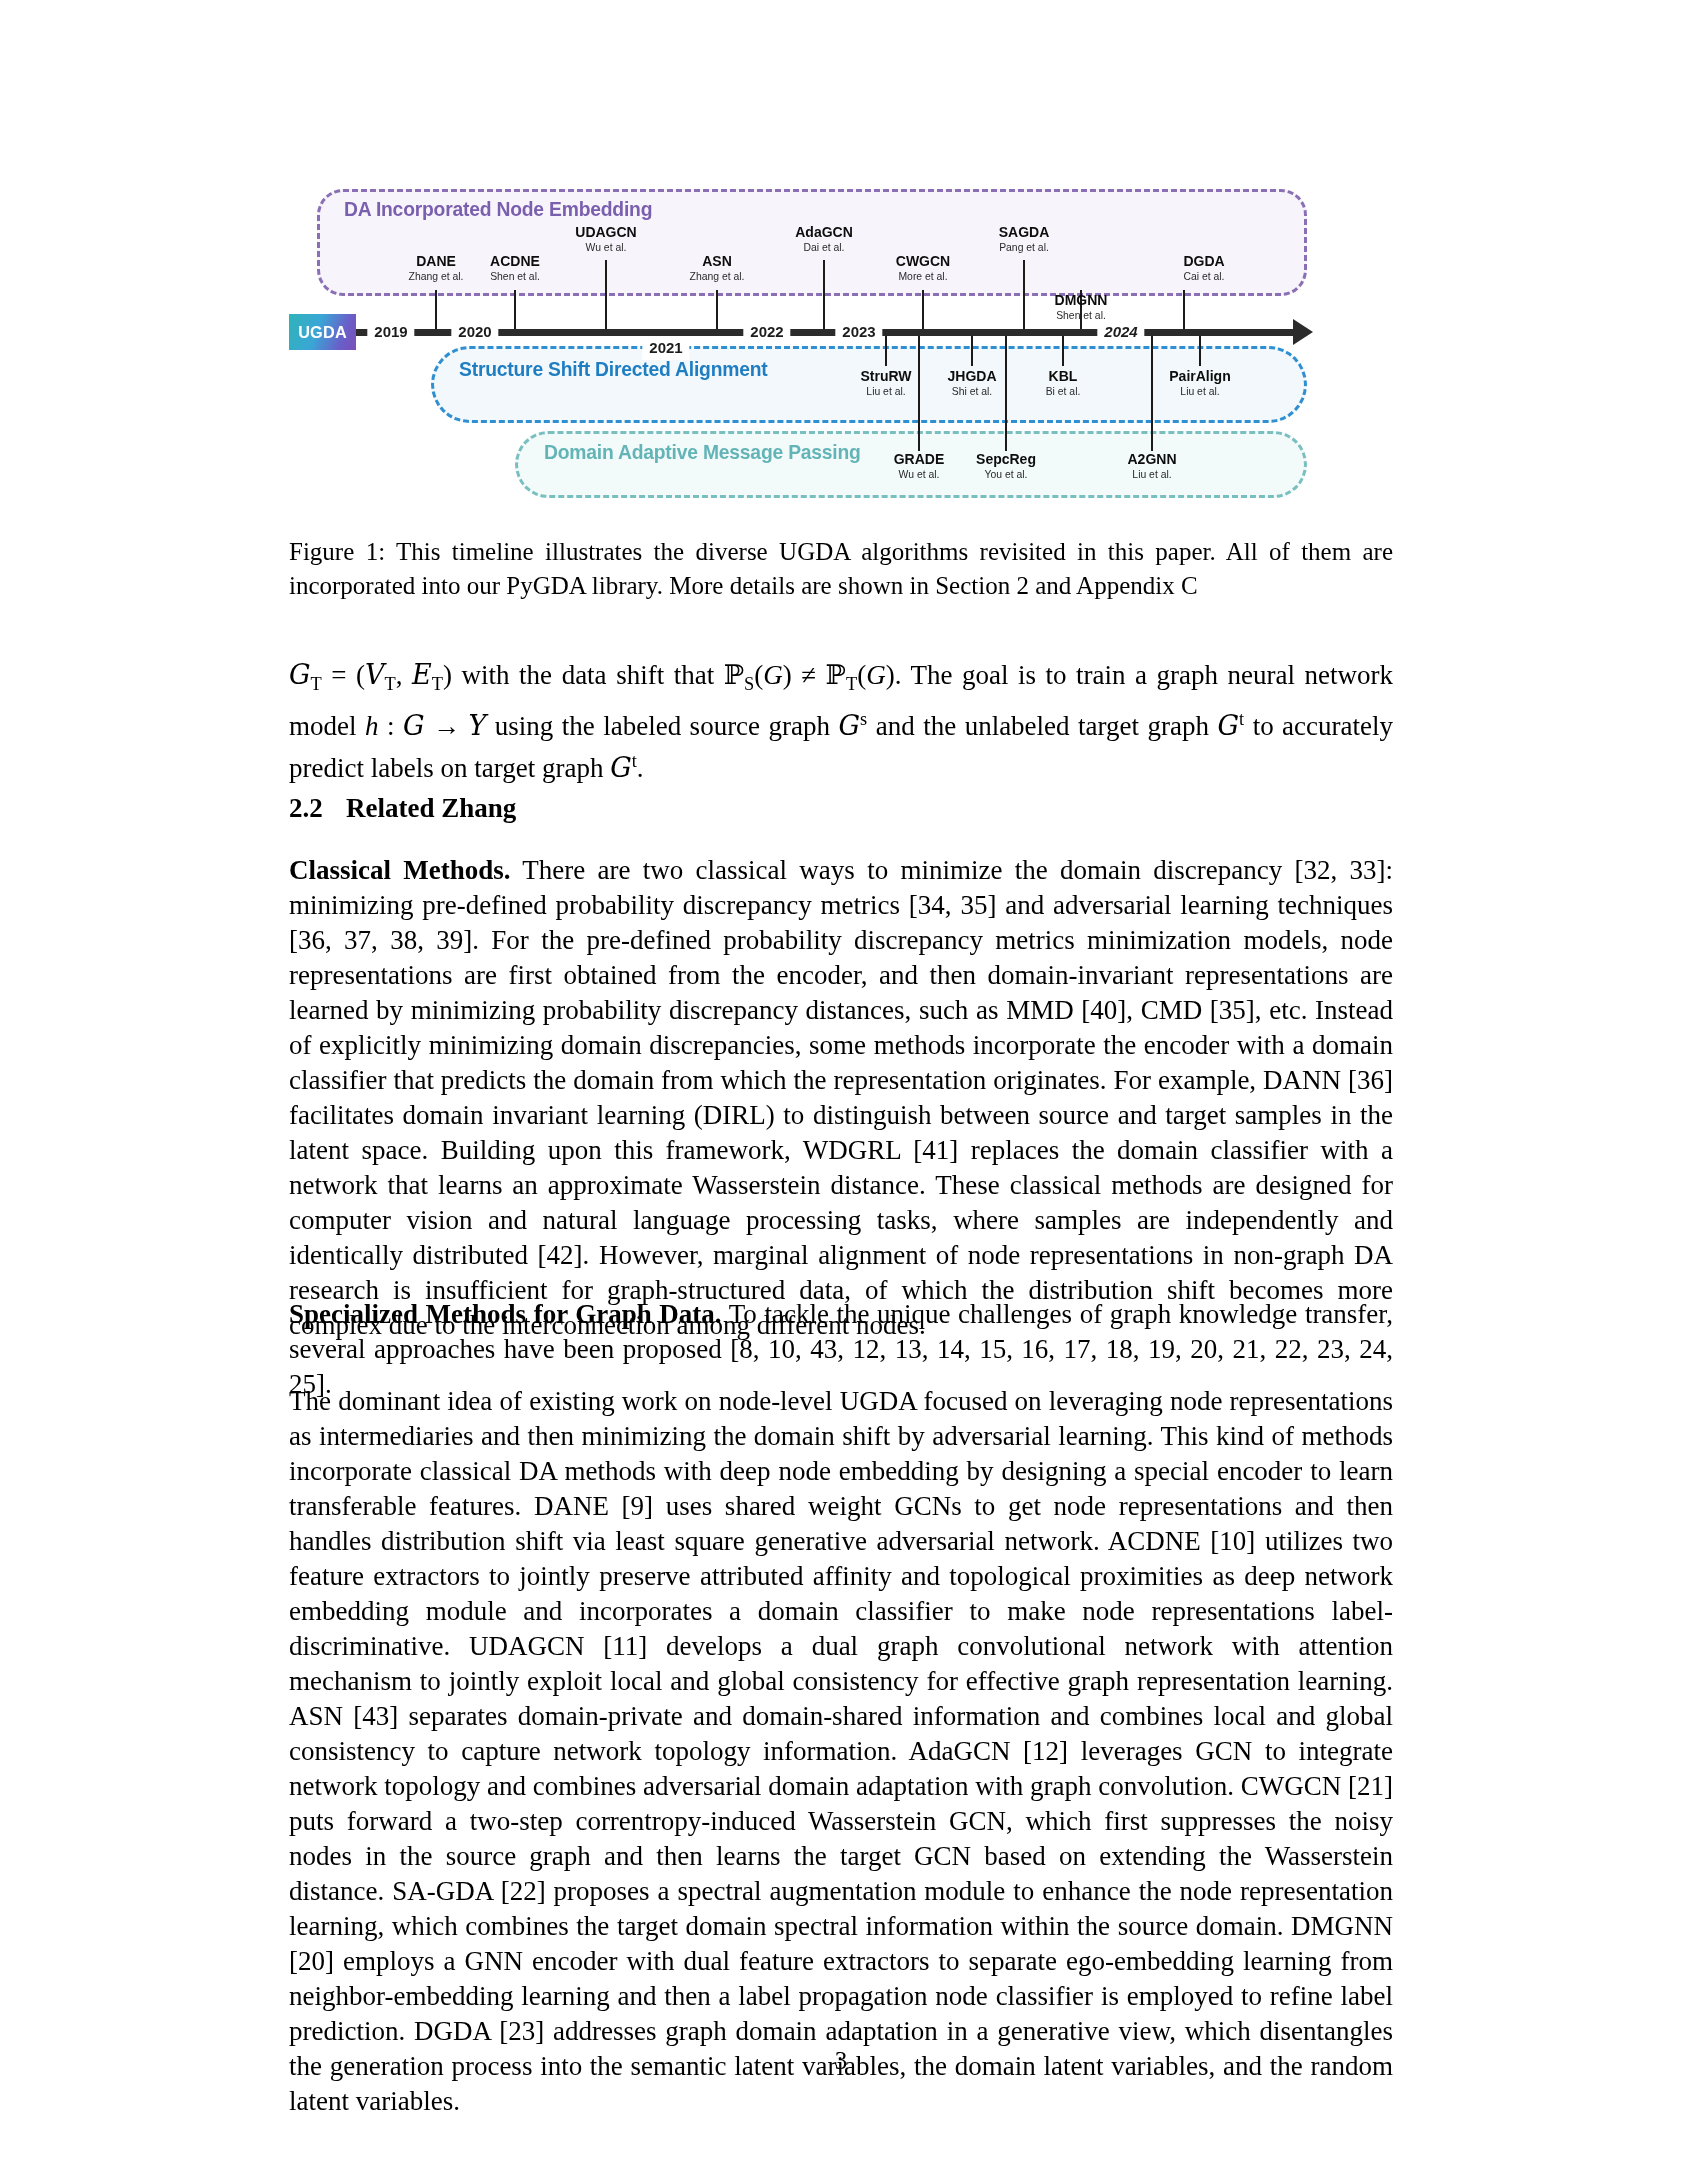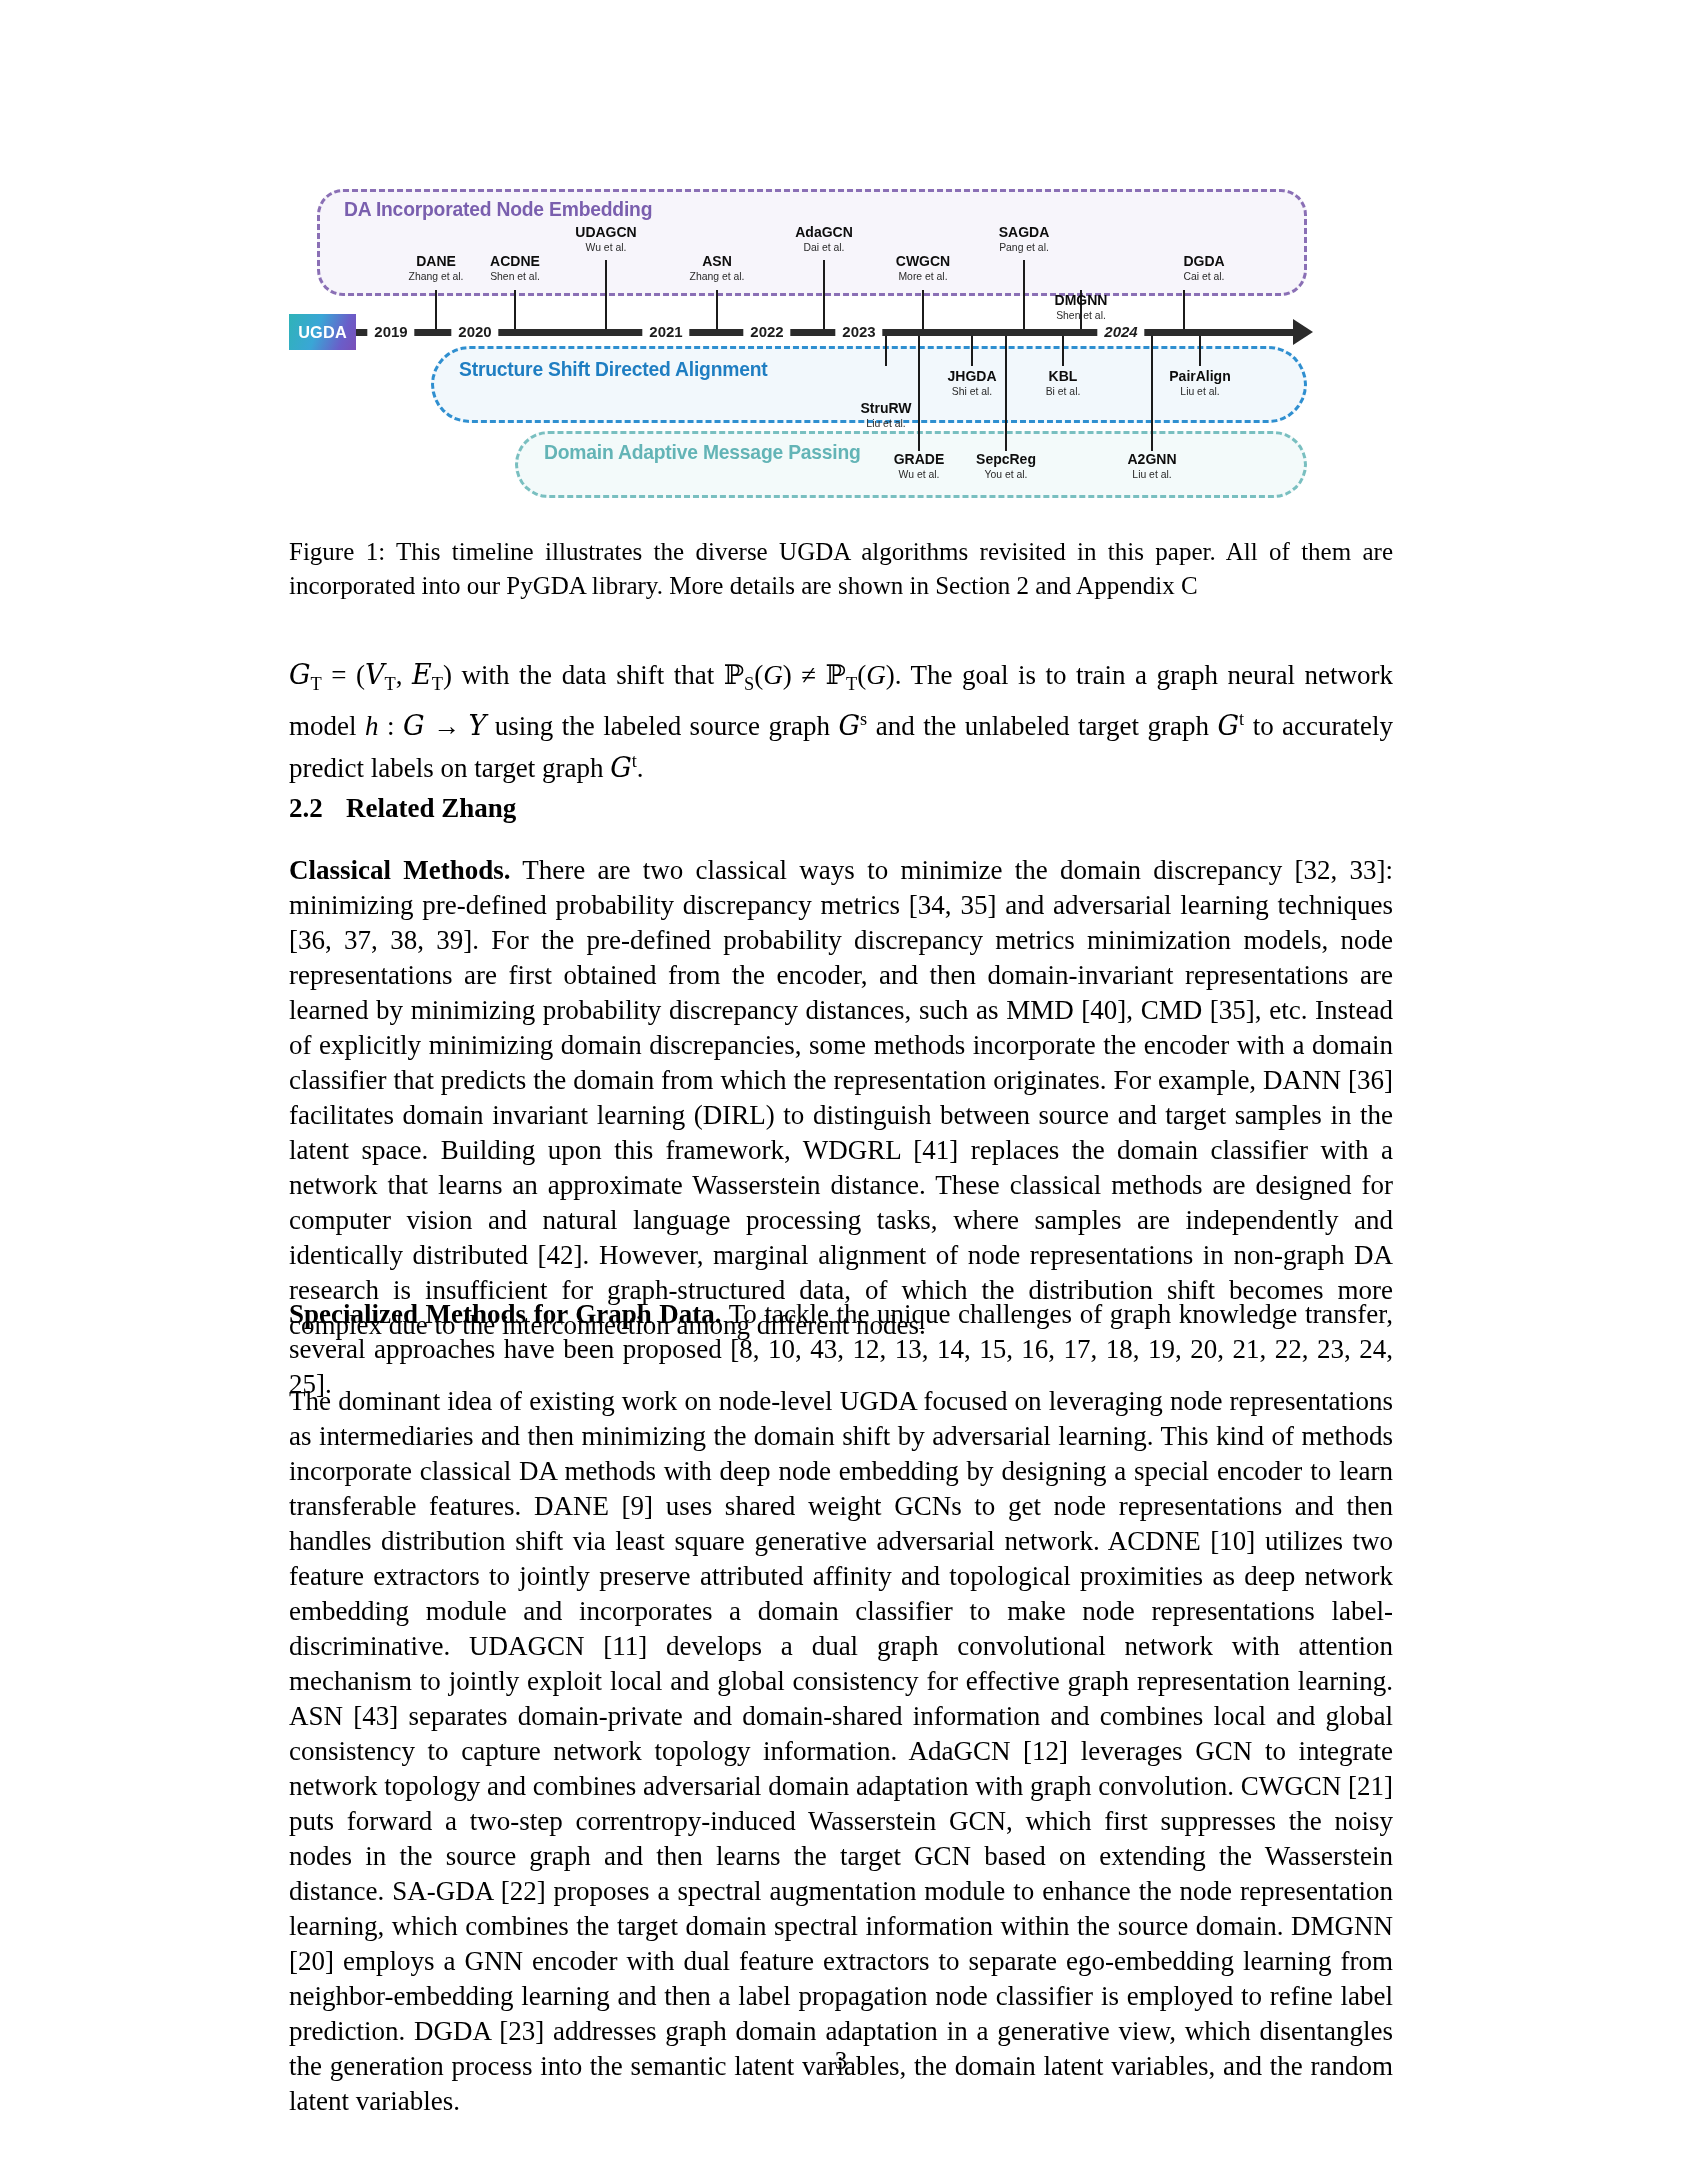--- a/index.html
+++ b/index.html
@@ -272,21 +272,21 @@
         <div class="stem" style="left:717px; top:151px; height:117px;"></div>
         <div class="stem" style="left:863px; top:151px; height:117px;"></div>
 
         <div class="axis-line"></div>
         <div class="axis-arrow"></div>
 
         <div class="ugda-badge">UGDA</div>
 
         <div class="year-label" style="left:102px;">2019</div>
         <div class="year-label" style="left:186px;">2020</div>
-        <div class="year-label" style="left:377px;">2021</div>
+        <div class="year-label" style="left:377px;margin-top:16px;">2021</div>
         <div class="year-label" style="left:478px;">2022</div>
         <div class="year-label" style="left:570px;">2023</div>
         <div class="year-label" style="left:832px;font-style:italic;">2024</div>
 
         <div class="entry" style="left:147px; top:71px;">
           <div class="entry-name">DANE</div>
           <div class="entry-author">Zhang et al.</div>
         </div>
         <div class="entry" style="left:226px; top:71px;">
           <div class="entry-name">ACDNE</div>
@@ -314,21 +314,21 @@
         </div>
         <div class="entry" style="left:792px; top:71px;margin-top:39px;">
           <div class="entry-name">DMGNN</div>
           <div class="entry-author">Shen et al.</div>
         </div>
         <div class="entry" style="left:915px; top:71px;">
           <div class="entry-name">DGDA</div>
           <div class="entry-author">Cai et al.</div>
         </div>
 
-        <div class="entry" style="left:597px; top:186px;margin-top:32px;">
+        <div class="entry" style="left:597px; top:186px;">
           <div class="entry-name">StruRW</div>
           <div class="entry-author">Liu et al.</div>
         </div>
         <div class="entry" style="left:683px; top:186px;">
           <div class="entry-name">JHGDA</div>
           <div class="entry-author">Shi et al.</div>
         </div>
         <div class="entry" style="left:774px; top:186px;">
           <div class="entry-name">KBL</div>
           <div class="entry-author">Bi et al.</div>

